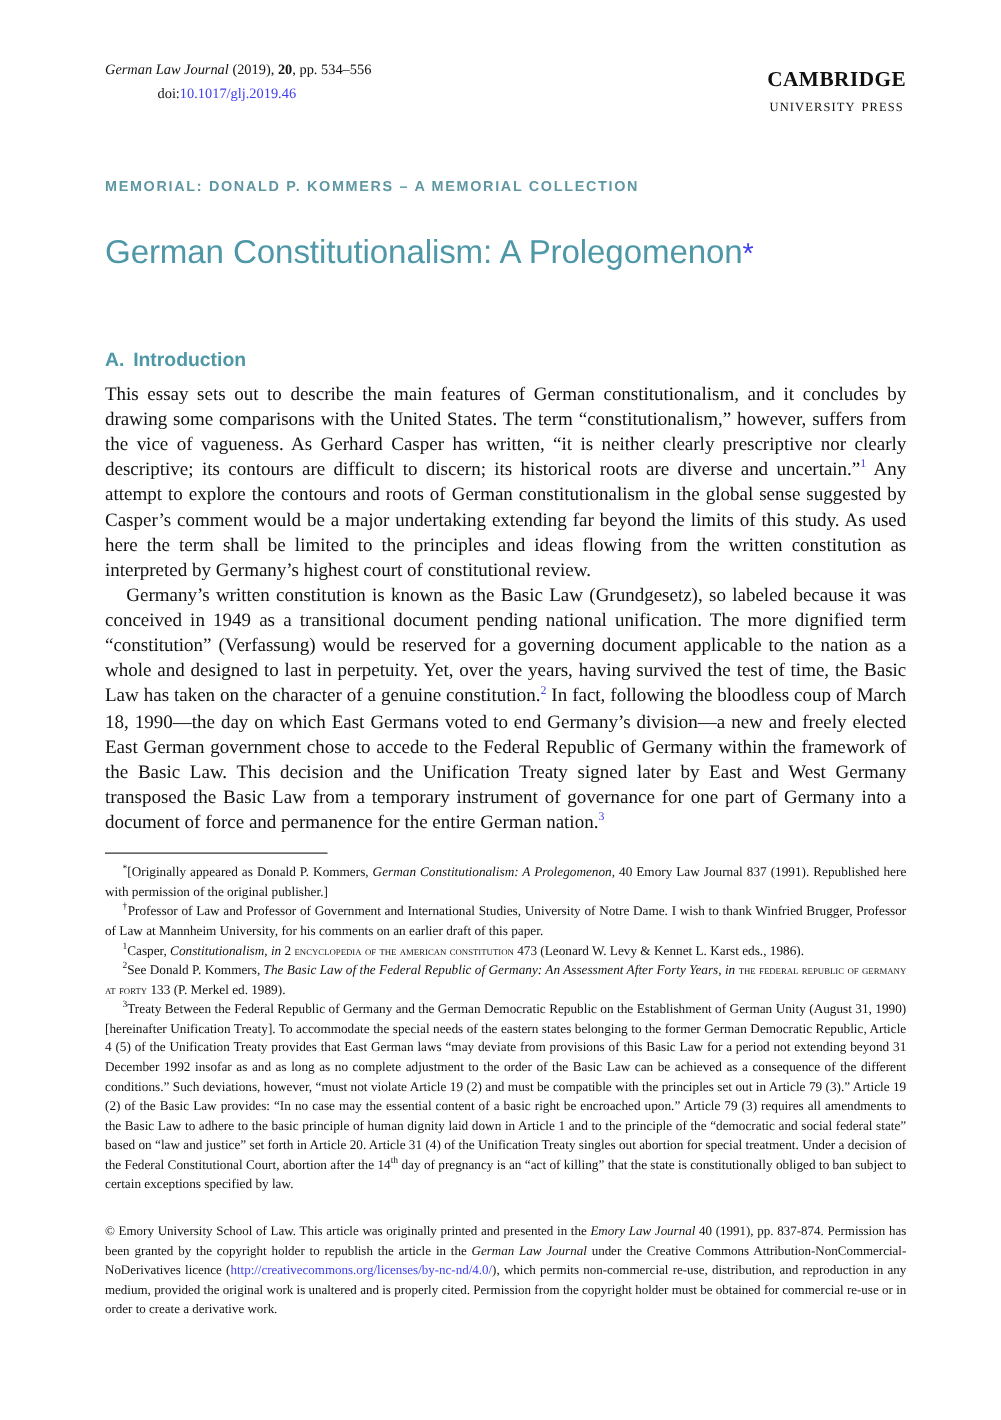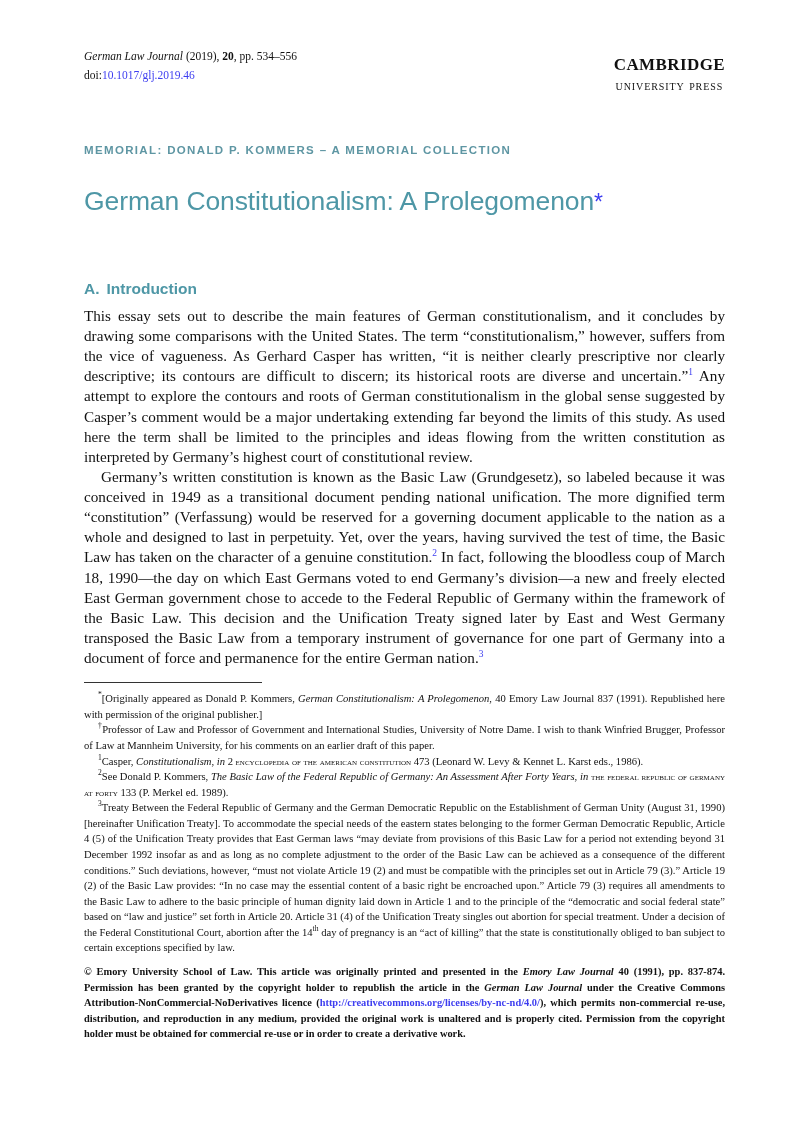--- a/index.html
+++ b/index.html
@@ -31,21 +31,21 @@
     height: 58px;
   }
   .masthead-left {
     font-size: 11.5px;
     line-height: 1.55;
     color: #111;
   }
   .journal-name { font-style: italic; }
   .vol-num { font-weight: bold; }
   .doi-line { margin-top: 1px; }
-  .doi-label { color: #111; }
+  .doi-label { color: #111; margin-left: 42px; }
   .doi-link { color: #3d3df0; text-decoration: none; }
 
   .cup-logo {
     text-align: center;
     line-height: 1;
     padding-top: 2px;
     user-select: none;
   }
   .cup-logo .cup-top {
     font-family: "Liberation Serif", serif;
@@ -155,26 +155,25 @@
   }
   .fn-mark { }
   .it { font-style: italic; }
   .sc {
     font-variant: small-caps;
     text-transform: lowercase;
   }
 
   
   .license {
-    margin-top: 8px;
+    margin-top: 22px;
     font-size: 10.4px;
     line-height: 1.5;
     text-align: justify;
     color: #111;
-    font-weight: bold;
   }
   .license a, .license .url {
     color: #3d3df0;
     text-decoration: none;
   }
 </style>
 </head>
 <body>
 
 <div class="page">

